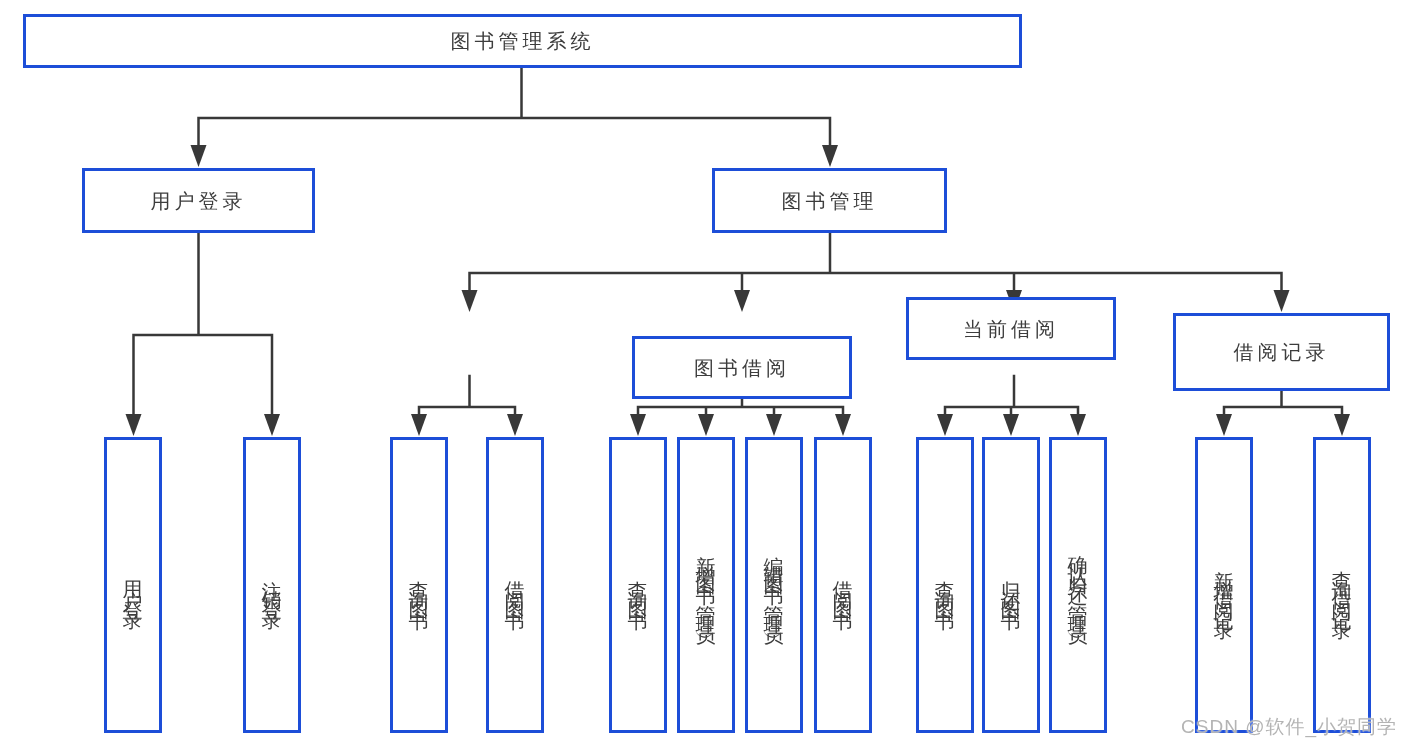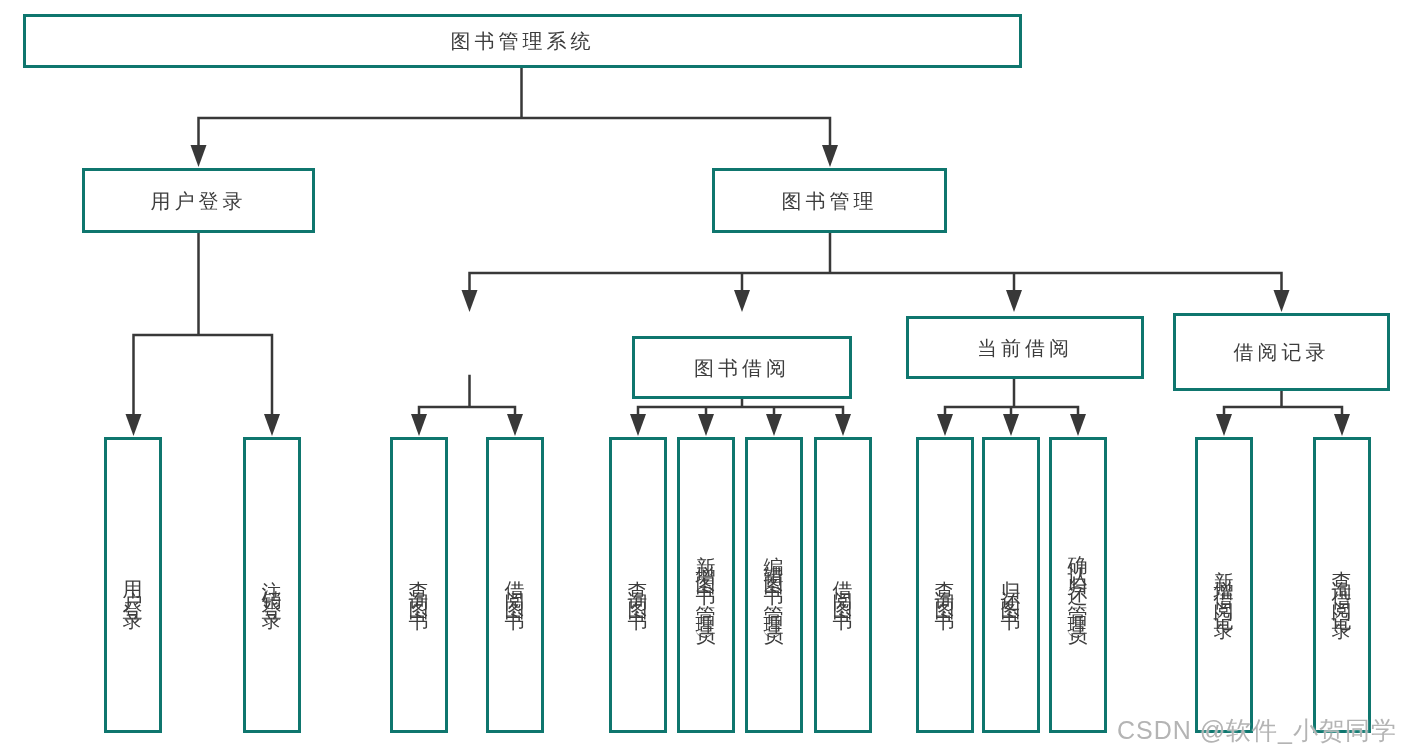--- a/index.html
+++ b/index.html
@@ -9,21 +9,21 @@
     background:#ffffff;
     font-family:"Liberation Sans","DejaVu Sans",sans-serif;
     overflow:hidden;
   }
   #connectors{position:absolute;left:0;top:0;width:1405px;height:747px;}
   #connectors path{stroke:#383838;stroke-width:2.5;fill:none;stroke-linecap:square;}
   #connectors polygon{fill:#383838;stroke:none;}
   .node{
     position:absolute;
     box-sizing:border-box;
-    border:3px solid #0f766e;
+    border:3px solid #1d4ed8;
     background:#ffffff;
     display:flex;align-items:center;justify-content:center;
     color:#3d3d3d;
   }
   .node.h span{
     font-size:20px;
     letter-spacing:4px;
     line-height:1;
     white-space:nowrap;
   }
@@ -31,21 +31,21 @@
     writing-mode:vertical-rl;
     text-orientation:mixed;
     font-size:20px;
     letter-spacing:10px;
     line-height:1;
   }
   .leaf{left:auto;top:437px;width:58px;height:296px;}
   #watermark{
     position:absolute;
     right:8px;top:714px;
-    font-size:25px;
+    font-size:19px;
     color:#b4b4b4;
     letter-spacing:1px;
     white-space:nowrap;
     text-shadow:0 0 2px #ffffff;
     z-index:5;
   }
 </style>
 </head>
 <body>
 
@@ -101,21 +101,21 @@
   <div class="node h" style="left:82px;top:168px;width:233px;height:65px;">
     <span>用户登录</span>
   </div>
   <div class="node h" style="left:712px;top:168px;width:235px;height:65px;">
     <span>图书管理</span>
   </div>
 
   <div class="node h" style="left:632px;top:313px;width:220px;height:63px;margin-top:23px;">
     <span>图书借阅</span>
   </div>
-  <div class="node h" style="left:906px;top:316px;width:238px;height:63px;">
+  <div class="node h" style="left:906px;top:297px;width:210px;height:63px;">
     <span>当前借阅</span>
   </div>
   <div class="node h" style="left:1173px;top:313px;width:217px;height:78px;">
     <span>借阅记录</span>
   </div>
 
   <div class="node v leaf" style="left:104px;">
     <span>用户登录</span>
   </div>
   <div class="node v leaf" style="left:243px;">

